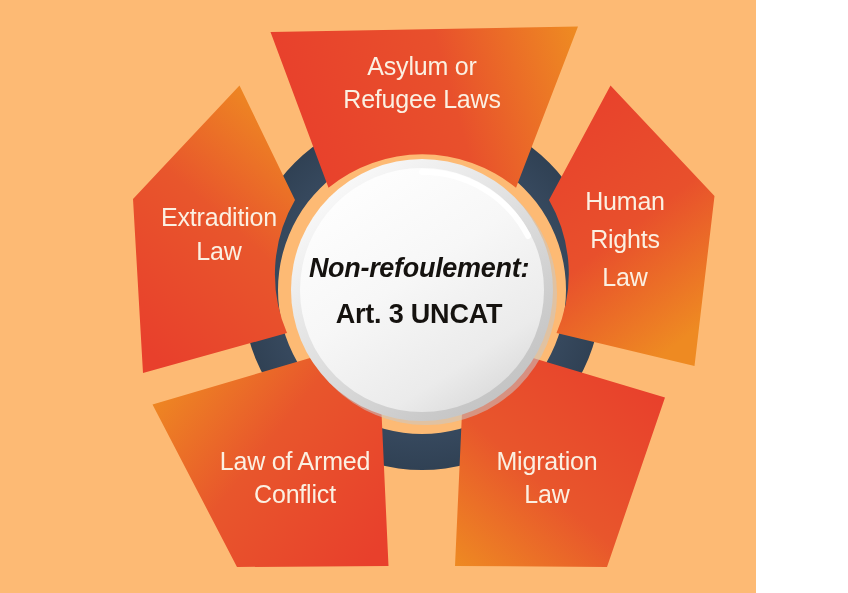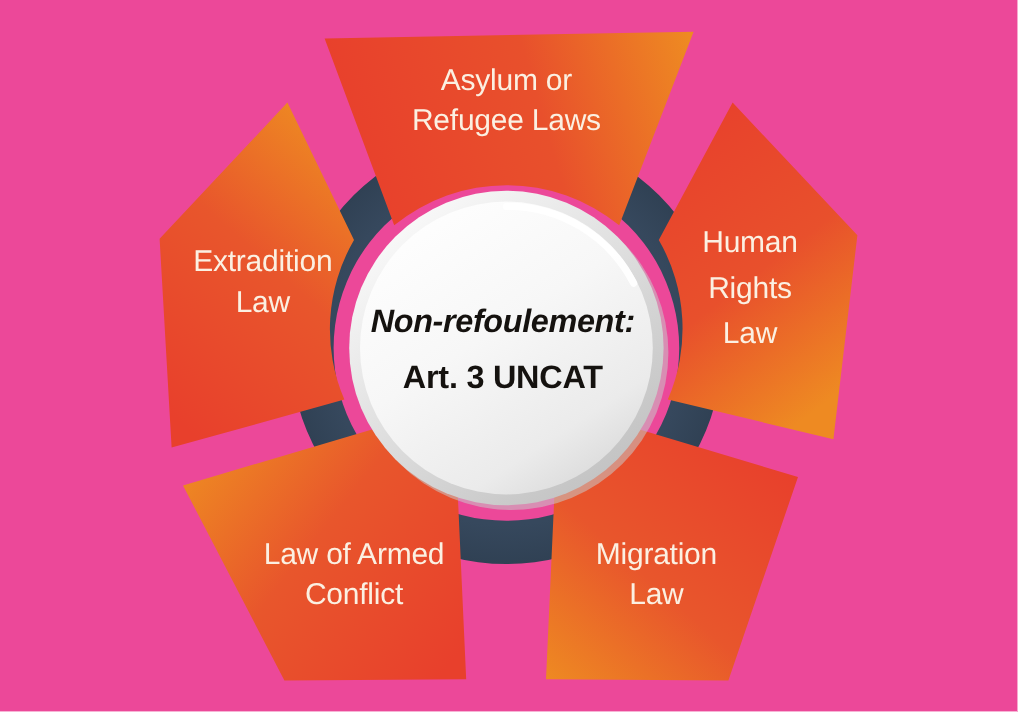--- a/index.html
+++ b/index.html
@@ -9,23 +9,23 @@
     background: #ffffff;
   }
   body {
     width: 848px;
     height: 593px;
     font-family: "Liberation Sans", sans-serif;
     overflow: hidden;
   }
   #diagram-root {
     position: relative;
-    width: 848px;
+    width: 756px;
     height: 593px;
-    background: #ec4899;
+    background: #fdba74;
   }
   #wheel-svg {
     position: absolute;
     left: 0;
     top: 0;
     width: 848px;
     height: 593px;
     display: block;
   }
   .petal-label {

